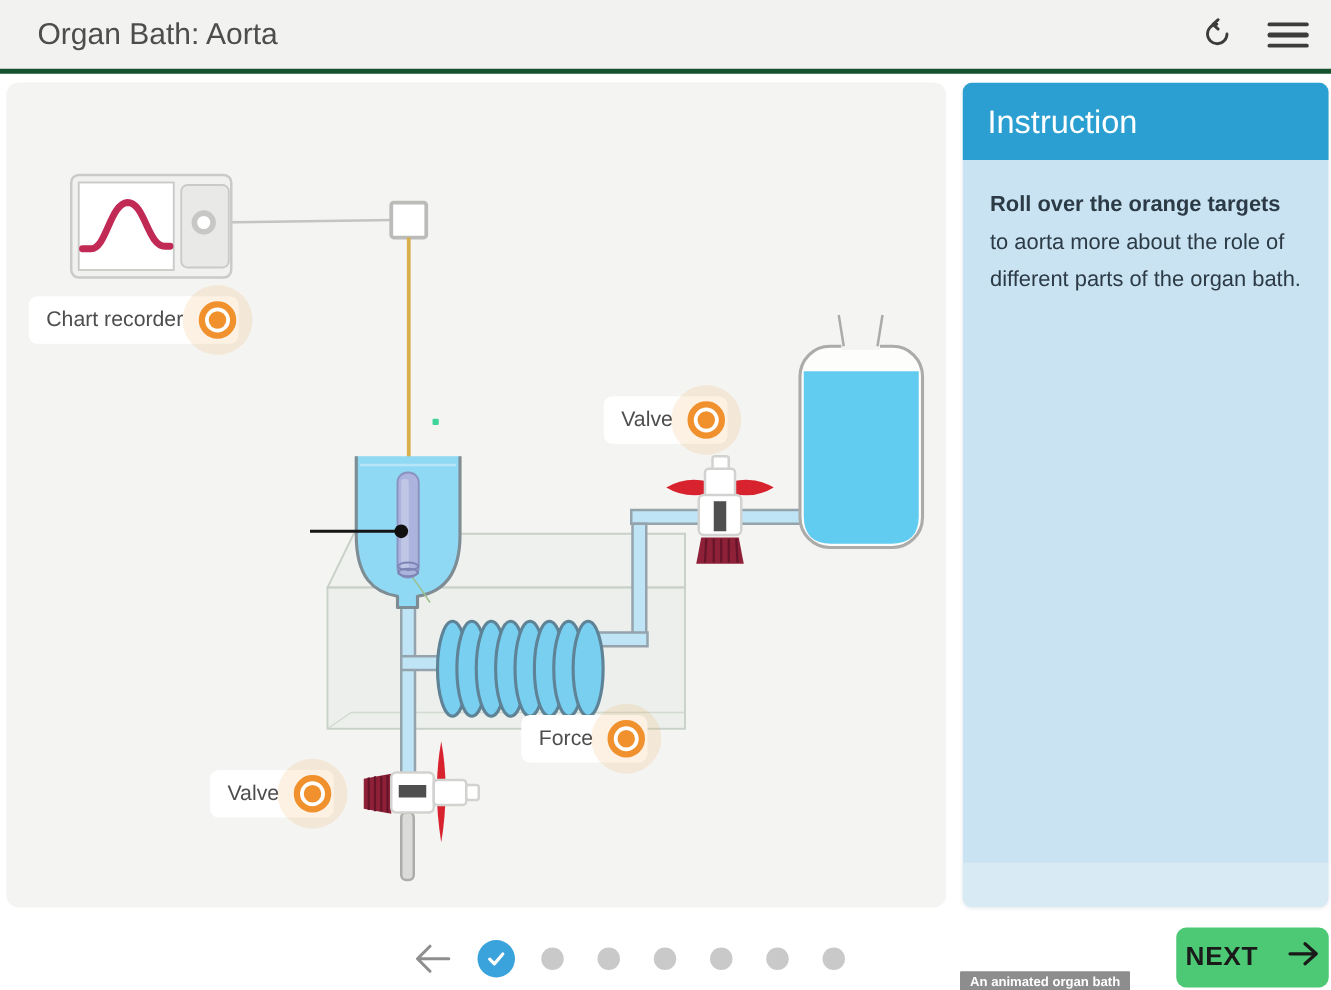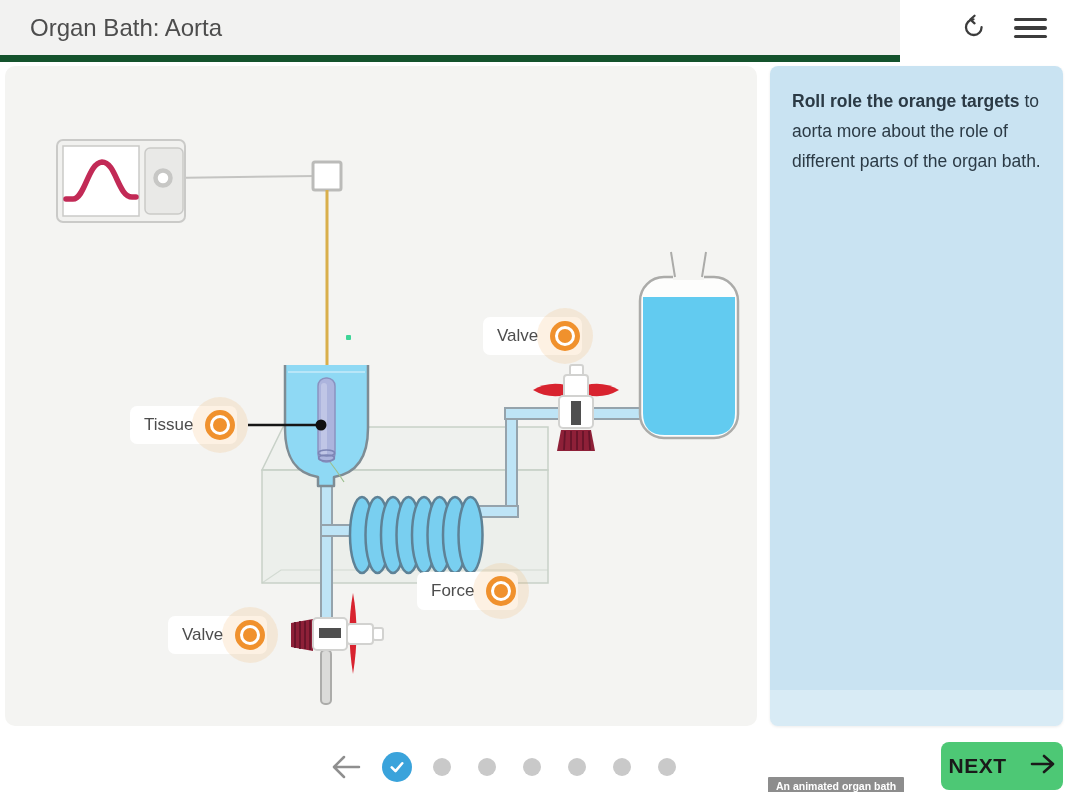--- a/index.html
+++ b/index.html
@@ -2,21 +2,21 @@
 <html style="--accent-orange: #F0912D; --panel-blue: #2B9FD1; --panel-blue-light: #C9E3F2; --next-green: #4DC875; --active-dot-blue: #3AA3DB; --liquid-blue: #62CBF0; --chamber-blue: #8FD9F4; --tube-blue: #BEE4F6; --curve-red: #C22A56; --valve-red: #D8232F; --valve-dark-red: #8E2038; --thread-yellow: #D9AF4B; --tissue-lavender: #ACB4DD;"><head>
 <meta charset="utf-8">
 <style>
   html,body{margin:0;padding:0;}
   body{
     width:1065px;height:792px;position:relative;overflow:hidden;
     background:#FFFFFF;font-family:"Liberation Sans", sans-serif;
     -webkit-font-smoothing:antialiased;
   }
   
-  .topbar{position:absolute;left:0;top:0;width:900px;height:55px;background:#F2F2F1;border-bottom:7px solid #14532d;}
+  .topbar{position:absolute;left:0;top:0;width:1065px;height:55px;background:#F2F2F1;border-bottom:4px solid #14532d;}
   .topbar h1{position:absolute;left:30px;top:0;line-height:55px;margin:0;font-size:24px;font-weight:400;color:#4D4D4D;}
   .icon-btn{position:absolute;top:14px;width:36px;height:28px;display:flex;align-items:center;justify-content:center;cursor:pointer;background:none;border:none;padding:0;}
   .icon-btn.reset{left:956px;}
   .icon-btn.menu{left:1012px;flex-direction:column;gap:5px;}
   .menu-bar{width:33px;height:3.5px;background:#3C3C3C;border-radius:2px;}
   
   .stage{position:absolute;left:5px;top:66px;width:752px;height:660px;background:#F4F4F2;border-radius:10px;}
   .stage svg{position:absolute;left:0;top:0;}
   
   .hotspot{position:absolute;height:38px;background:#FFFFFF;border-radius:7px;display:flex;align-items:center;
@@ -163,53 +163,54 @@
           <line x1="566" y1="365" x2="566" y2="384"></line>
         <line x1="572" y1="365" x2="572" y2="384"></line>
           <line x1="578" y1="365" x2="578" y2="384"></line>
         <line x1="584" y1="365" x2="585" y2="384"></line>
       </g>
     </g>
 
     <rect x="341" y="269" width="5" height="5" rx="1" fill="#3ED598"></rect>
   </svg>
 
+  <div class="hotspot" style="left:18px;top:171px">
+    <span>Chart recorder</span>
+    <span class="target">
+        <span class="glow"></span>
+        <span class="ring"></span>
+      </span>
+  </div>
   <div class="hotspot" style="left:478px;top:251px">
     <span>Valve</span>
     <span class="target">
         <span class="glow"></span>
         <span class="ring"></span>
       </span>
   </div>
-  <div class="hotspot" style="left:125px;top:340px">
-    <span>Tissue</span>
-    <span class="target">
-        <span class="glow"></span>
-        <span class="ring"></span>
-      </span>
-  </div>
   <div class="hotspot" style="left:412px;top:506px">
     <span>Force</span>
     <span class="target">
         <span class="glow"></span>
         <span class="ring"></span>
       </span>
   </div>
   <div class="hotspot" style="left:163px;top:550px">
     <span>Valve</span>
     <span class="target">
         <span class="glow"></span>
         <span class="ring"></span>
       </span>
   </div>
 </div>
 
 <div class="instr">
+  <div class="instr-head">Instruction</div>
   <div class="instr-body">
-    <p><strong>Roll role the orange targets</strong><span> to aorta more about the role of different parts of the organ bath.</span></p>
+    <p><strong>Roll over the orange targets</strong><span> to aorta more about the role of different parts of the organ bath.</span></p>
   </div>
 </div>
 
 <button class="back-btn">
   <span>
     <svg width="32" height="28" viewBox="0 0 32 28">
       <path d="M29,14 H5 M14,4 L4,14 L14,24" fill="none" stroke="#8F8F8F" stroke-width="2.5" stroke-linecap="round" stroke-linejoin="round"></path>
     </svg>
   </span>
 </button>

